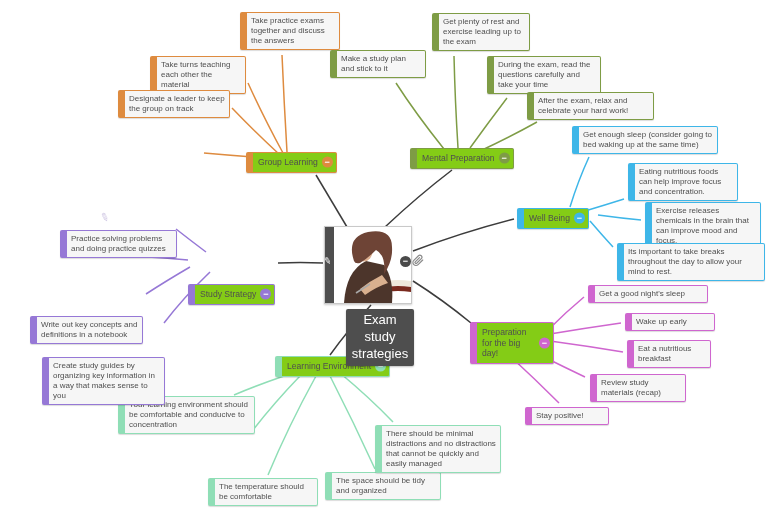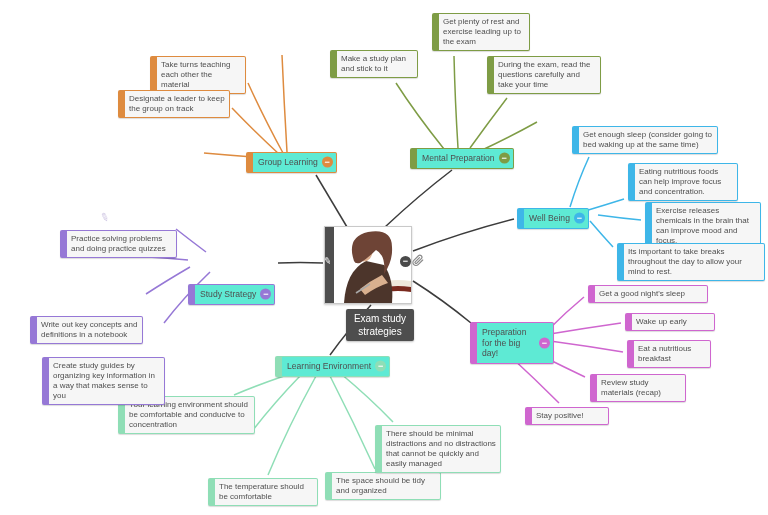--- a/index.html
+++ b/index.html
@@ -10,21 +10,21 @@
   svg.edges { position:absolute; left:0; top:0; width:768px; height:515px; }
   svg.edges path { fill:none; stroke-width:1.5; }
 
   .node {
     position:absolute; box-sizing:border-box;
     background:#f6f6f6; border:1px solid; border-left-width:7px;
     border-radius:2px; padding:3px 4px;
     font-size:8px; line-height:1.25; color:#4f4f4f;
     box-shadow:0 1px 1px rgba(0,0,0,.14);
   }
-  .branch { font-size:8.6px; padding:4px 18px 4px 5px; white-space:nowrap; background:#5eead4; }
+  .branch { font-size:8.6px; padding:4px 18px 4px 5px; white-space:nowrap; background:#84cc16; }
   .branch.wrap { white-space:normal; }
   .collapse {
     position:absolute; right:3px; top:50%; transform:translateY(-50%);
     width:11px; height:11px; border-radius:50%; color:#fff;
     font-size:9px; line-height:10px; text-align:center; font-weight:bold;
   }
   
   .c-o { border-color:#de8b3f; } .c-o .collapse { background:#de8b3f; }
   .c-g { border-color:#7e9c45; } .c-g .collapse { background:#7e9c45; }
   .c-b { border-color:#3eb6e8; } .c-b .collapse { background:#3eb6e8; }
@@ -38,21 +38,21 @@
     box-shadow:0 1px 2px rgba(0,0,0,.2);
   }
   .center-bar { position:absolute; left:0; top:0; width:9px; height:100%; background:#4e4e4e; }
   .pencil {
     position:absolute; left:-1px; top:29px; color:#ffffff; font-size:9px;
     transform:rotate(10deg);
   }
   .center-photo { position:absolute; left:9px; top:0; width:77px; height:76px; }
   .center-label {
     position:absolute; left:346px; top:309px; width:64px;
-    background:#4e4e4e; color:#ffffff; font-size:10px; line-height:1.3;
+    background:#4e4e4e; color:#ffffff; font-size:13px; line-height:1.3;
     text-align:center; padding:3px 2px; border-radius:2px;
     box-shadow:0 1px 2px rgba(0,0,0,.25);
   }
   .center-collapse {
     position:absolute; left:400px; top:256px; width:11px; height:11px;
     border-radius:50%; background:#4a4a4a; color:#fff; font-size:9px;
     line-height:10px; text-align:center; font-weight:bold;
   }
   .paperclip { position:absolute; left:412px; top:254px; width:12px; height:13px; }
   .cursor {
@@ -131,30 +131,32 @@
       <path d="M340,373 Q370,398 393,422" marker-end="url(#ae)"></path>
     </g>
     <g stroke="#9678d6">
       <path d="M206,252 Q190,240 176,229" marker-end="url(#ap)"></path>
       <path d="M188,260 Q167,258 148,257" marker-end="url(#ap)"></path>
       <path d="M190,267 Q166,281 146,294" marker-end="url(#ap)"></path>
       <path d="M210,272 Q184,297 164,323" marker-end="url(#ap)"></path>
     </g>
   </svg>
 
+  <div class="node leaf c-o" style="left:240px;top:12px;width:100px">Take practice exams together and discuss the answers</div>
   <div class="node leaf c-o" style="left:150px;top:56px;width:96px">Take turns teaching each other the material</div>
   <div class="node leaf c-o" style="left:118px;top:90px;width:112px">Designate a leader to keep the group on track</div>
   <div class="node branch c-o" style="left:246px;top:152px">
     <span>Group Learning</span>
     <span class="collapse">−</span>
   </div>
 
-  <div class="node leaf c-g" style="left:330px;top:50px;width:88px">Make a study plan and stick to it</div>
+  <div class="node leaf c-g" style="left:330px;top:50px;width:96px">Make a study plan and stick to it</div>
   <div class="node leaf c-g" style="left:432px;top:13px;width:98px">Get plenty of rest and exercise leading up to the exam</div>
   <div class="node leaf c-g" style="left:487px;top:56px;width:114px">During the exam, read the questions carefully and take your time</div>
+  <div class="node leaf c-g" style="left:527px;top:92px;width:127px">After the exam, relax and celebrate your hard work!</div>
   <div class="node branch c-g" style="left:410px;top:148px">
     <span>Mental Preparation</span>
     <span class="collapse">−</span>
   </div>
 
   <div class="node leaf c-b" style="left:572px;top:126px;width:146px">Get enough sleep (consider going to bed waking up at the same time)</div>
   <div class="node leaf c-b" style="left:628px;top:163px;width:110px">Eating nutritious foods can help improve focus and concentration.</div>
   <div class="node leaf c-b" style="left:645px;top:202px;width:116px">Exercise releases chemicals in the brain that can improve mood and focus.</div>
   <div class="node leaf c-b" style="left:617px;top:243px;width:148px">Its important to take breaks throughout the day to allow your mind to rest.</div>
   <div class="node branch c-b" style="left:517px;top:208px">

